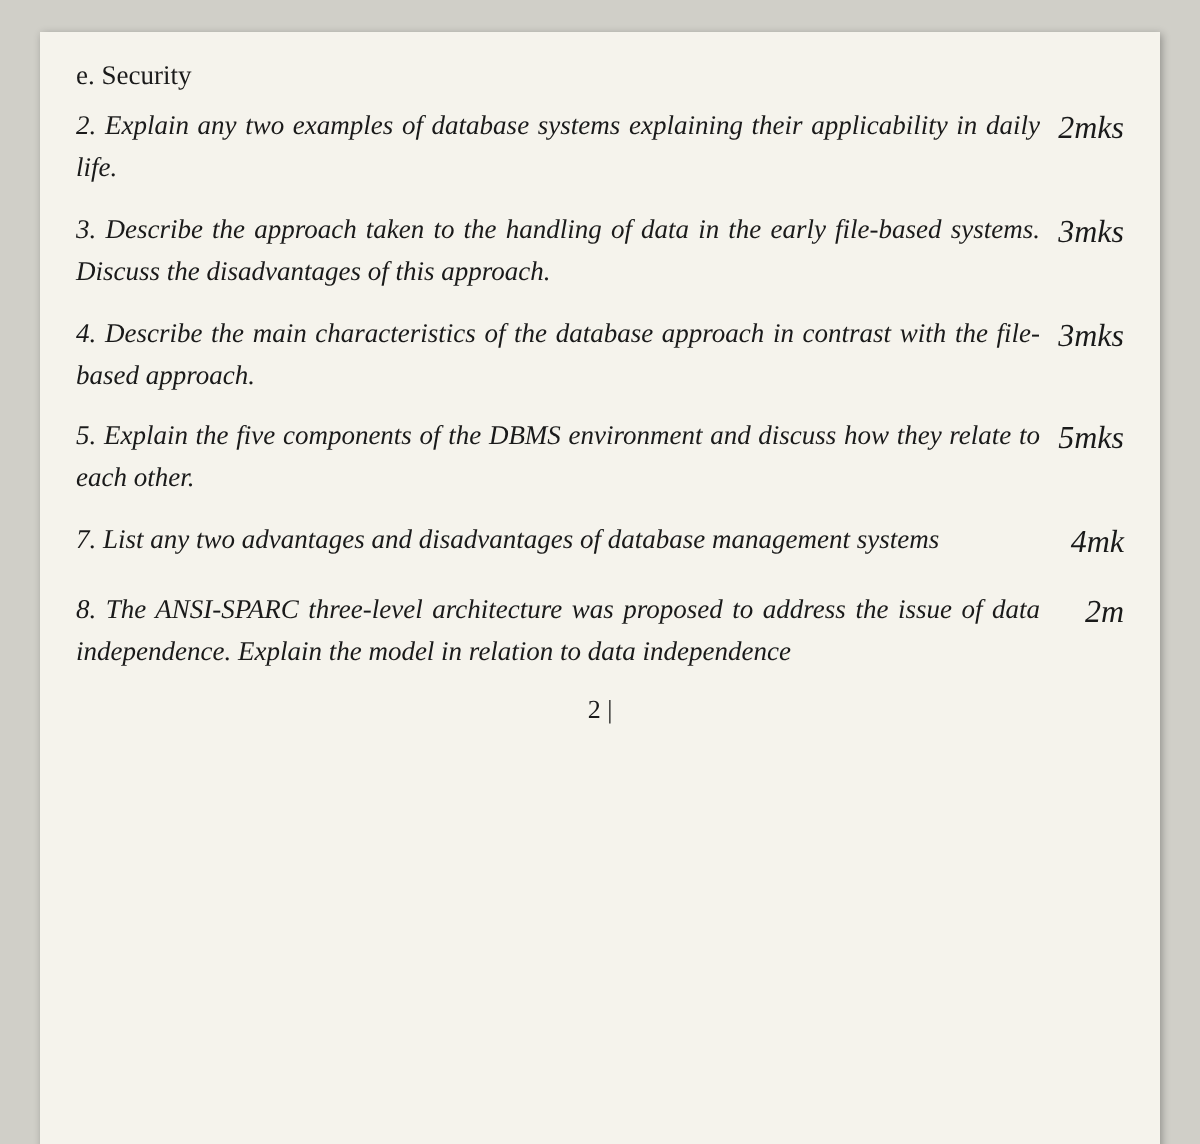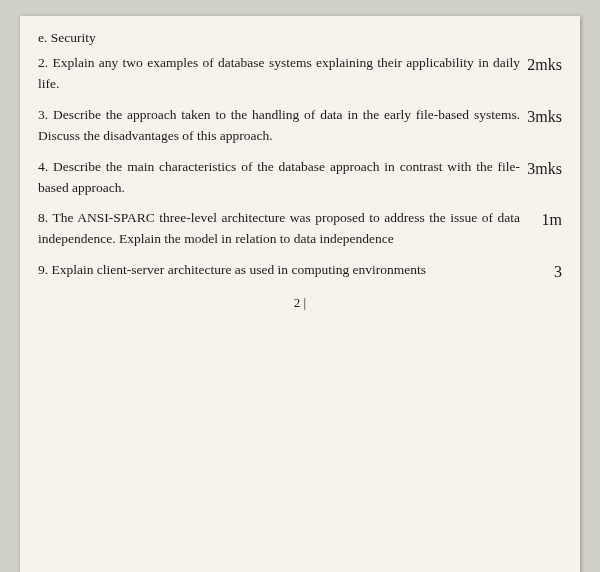--- a/index.html
+++ b/index.html
@@ -32,20 +32,21 @@
       position: relative;
       font-size: 13.5px;
       line-height: 1.55;
       color: #1a1a1a;
     }
 
     .question-row {
       display: flex;
       justify-content: space-between;
       align-items: flex-start;
+      font-style: italic;
     }
 
     .question-text {
       flex: 1;
       text-align: justify;
       padding-right: 4px;
     }
 
     .marks {
       white-space: nowrap;
@@ -100,35 +101,43 @@
 
   <div class="question-block">
     <div class="question-row">
       <div class="question-text">
         <span>4. </span>Describe the main characteristics of the database approach in contrast with the file-based approach.
       </div>
       <div class="marks">3mks</div>
     </div>
   </div>
 
+  <div class="question-block">
+    <div class="question-row">
+      <div class="question-text">
+        <span>5. </span>Explain the five components of the DBMS environment and discuss how they relate to each other.
+      </div>
+      <div class="marks">5mks</div>
+    </div>
+  </div>
 
 
+  <div class="question-block">
+    <div class="question-row">
+      <div class="question-text">
+        <span>7. </span>List any two advantages and disadvantages of database management systems
+      </div>
+      <div class="marks">4mk</div>
+    </div>
+  </div>
 
   <div class="question-block">
     <div class="question-row">
       <div class="question-text">
         <span>8. </span>The ANSI-SPARC three-level architecture was proposed to address the issue of data independence. Explain the model in relation to data independence
       </div>
-      <div class="marks">1m</div>
+      <div class="marks">2m</div>
     </div>
   </div>
 
-  <div class="question-block">
-    <div class="question-row">
-      <div class="question-text">
-        <span>9. </span>Explain client-server architecture as used in computing environments
-      </div>
-      <div class="marks">3</div>
-    </div>
-  </div>
 
   <div class="page-number">2 |</div>
 </div>
 
 </body></html>

